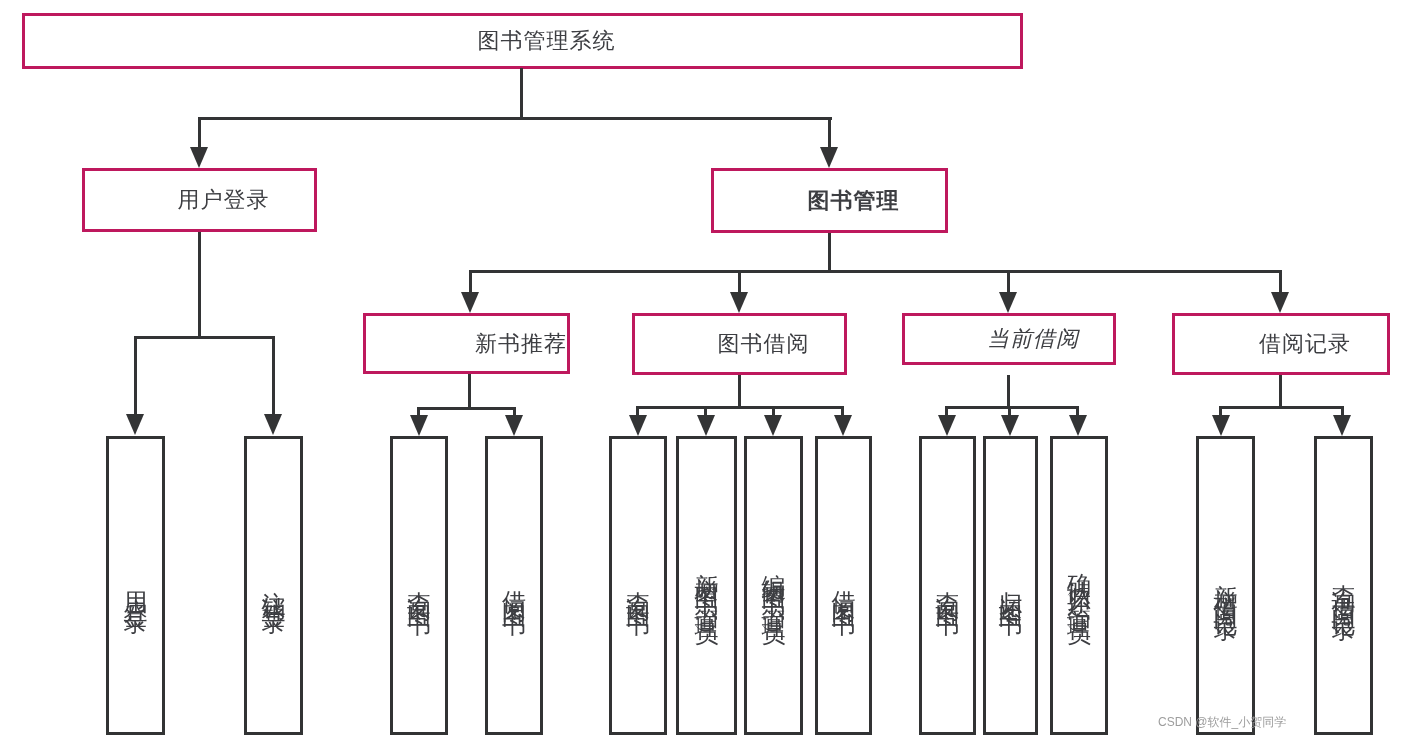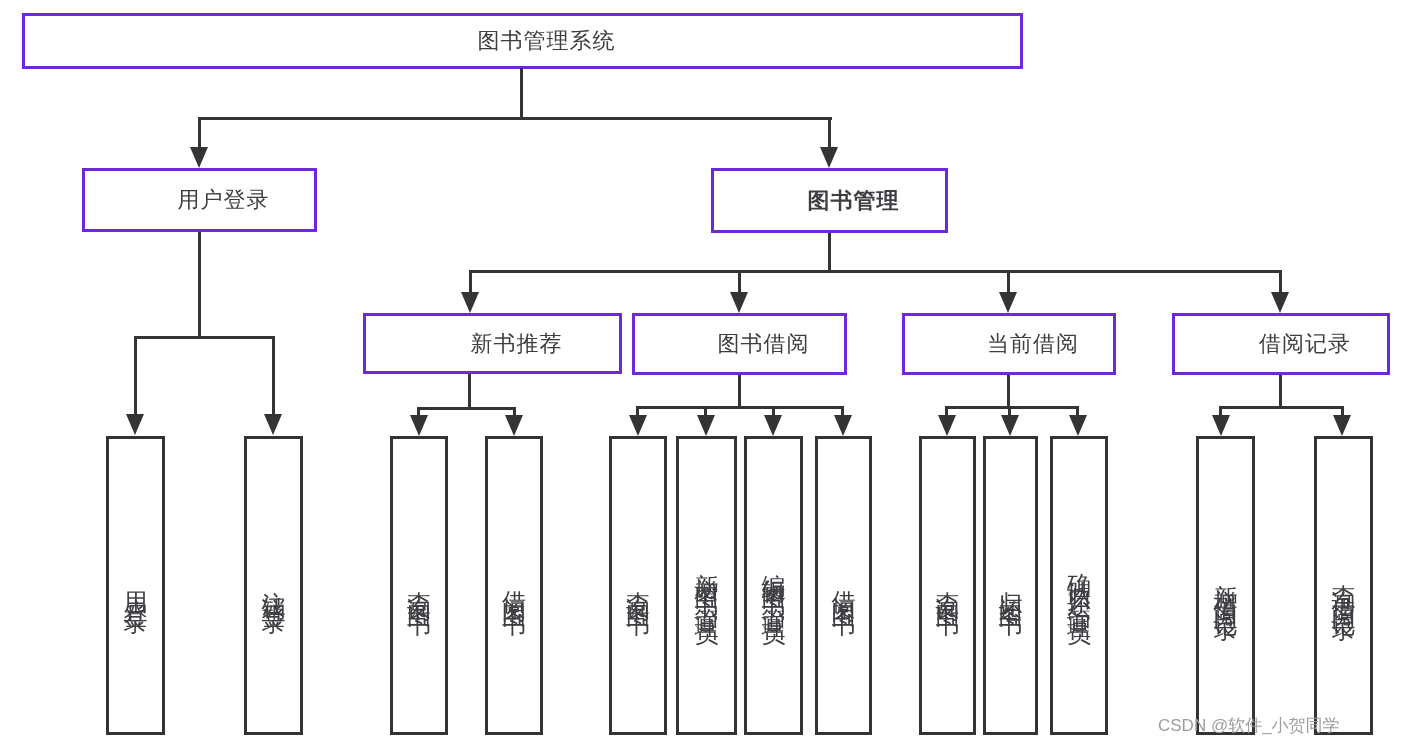--- a/index.html
+++ b/index.html
@@ -7,21 +7,21 @@
   body { font-family: "Liberation Sans", sans-serif; }
   #canvas {
     position: relative;
     width: 1405px;
     height: 747px;
     background: #ffffff;
     overflow: hidden;
   }
   .box {
     position: absolute;
-    border: 3px solid #6d28d9;
+    border: 3px solid #be185d;
     background: #ffffff;
     display: flex;
     align-items: center;
     justify-content: center;
     padding-left: 48px;
   }
   .box .lbl {
     font-size: 22px;
     color: #3d3e42;
     letter-spacing: 1px;
@@ -51,21 +51,21 @@
     position: absolute;
     width: 0; height: 0;
     border-left: 9px solid transparent;
     border-right: 9px solid transparent;
     border-top: 21px solid #333435;
   }
   .watermark {
     position: absolute;
     left: 1158px;
     top: 714px;
-    font-size: 17px;
+    font-size: 12px;
     color: #9d9d9d;
     white-space: nowrap;
   }
 </style>
 </head>
 <body>
 
 <div id="canvas">
 
   <div class="box" style="left:22px; top:13px; width:1001px; height:56px;">
@@ -97,27 +97,27 @@
   <div class="hline" style="left:469px; top:270px; width:813px;"></div>
   <div class="vline" style="left:469px; top:270px; height:22px;"></div>
   <div class="arrow" style="left:461px; top:292px;"></div>
   <div class="vline" style="left:738px; top:270px; height:22px;"></div>
   <div class="arrow" style="left:730px; top:292px;"></div>
   <div class="vline" style="left:1007px; top:270px; height:22px;"></div>
   <div class="arrow" style="left:999px; top:292px;"></div>
   <div class="vline" style="left:1279px; top:270px; height:22px;"></div>
   <div class="arrow" style="left:1271px; top:292px;"></div>
 
-  <div class="box" style="left:363px; top:313px; width:259px; height:61px;">
+  <div class="box" style="left:363px; top:313px; width:207px; height:61px;justify-content:flex-end;">
     <span class="lbl">新书推荐</span>
   </div>
   <div class="box" style="left:632px; top:313px; width:215px; height:62px;justify-content:center;">
     <span class="lbl">图书借阅</span>
   </div>
-  <div class="box" style="left:902px; top:313px; width:214px; height:62px;">
+  <div class="box" style="left:902px; top:313px; width:214px; height:52px;font-style:italic;">
     <span class="lbl">当前借阅</span>
   </div>
   <div class="box" style="left:1172px; top:313px; width:218px; height:62px;">
     <span class="lbl">借阅记录</span>
   </div>
 
   <div class="vline" style="left:468px; top:374px; height:35px;"></div>
   <div class="hline" style="left:417px; top:407px; width:99px;"></div>
   <div class="vline" style="left:417px; top:407px; height:10px;"></div>
   <div class="arrow" style="left:410px; top:415px;"></div>

